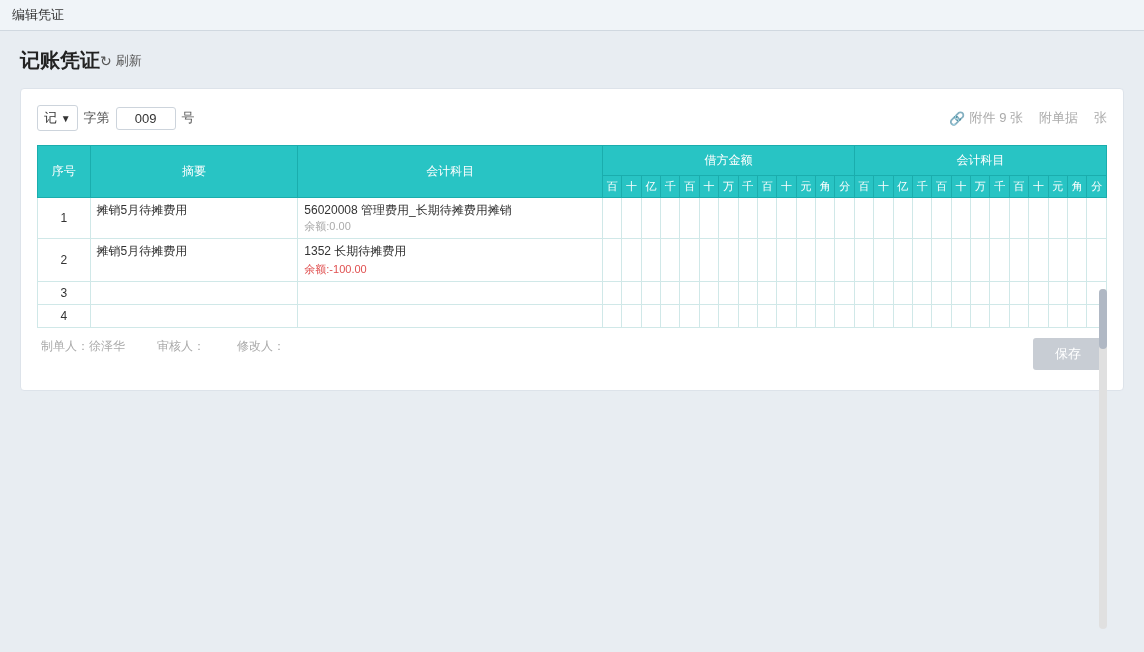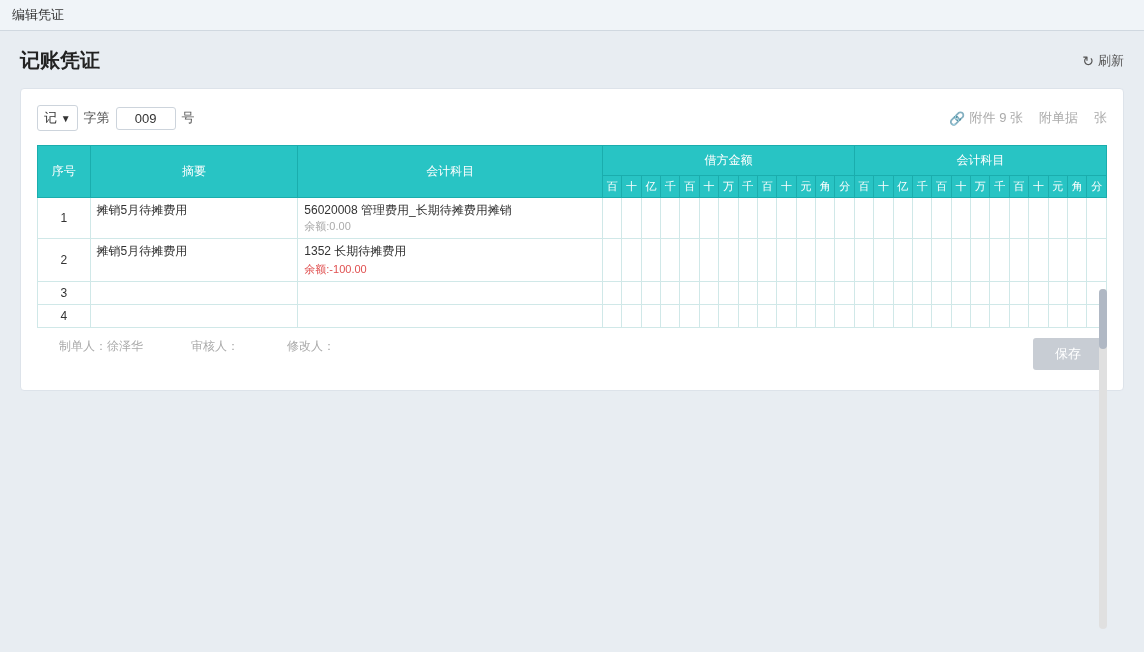--- a/index.html
+++ b/index.html
@@ -18,21 +18,21 @@
       font-size: 13px;
       color: #333;
     }
     .main-container {
       background: #e8edf2;
       padding: 16px 20px;
       height: calc(652px - 32px);
     }
     .page-header {
       display: flex;
-      justify-content: space-between;
+      justify-content: flex-start;
       align-items: center;
       margin-bottom: 14px;
     }
     .page-title {
       font-size: 20px;
       font-weight: bold;
       color: #222;
     }
     .refresh-btn {
       display: flex;
@@ -137,25 +137,24 @@
       font-size: 11px;
       margin-top: 0;
     }
     .balance-text-red {
       color: #e05050;
       font-size: 11px;
       margin-top: 2px;
     }
     .footer-row {
       display: flex;
-      gap: 48px;
+      gap: 32px;
       padding: 10px 4px 4px;
       color: #aaa;
       font-size: 12px;
-      margin-left: 18px;
     }
     .footer-right {
       margin-left: auto;
     }
     .save-btn {
       background: #c8cdd4;
       color: #fff;
       border: none;
       border-radius: 3px;
       padding: 7px 22px;

